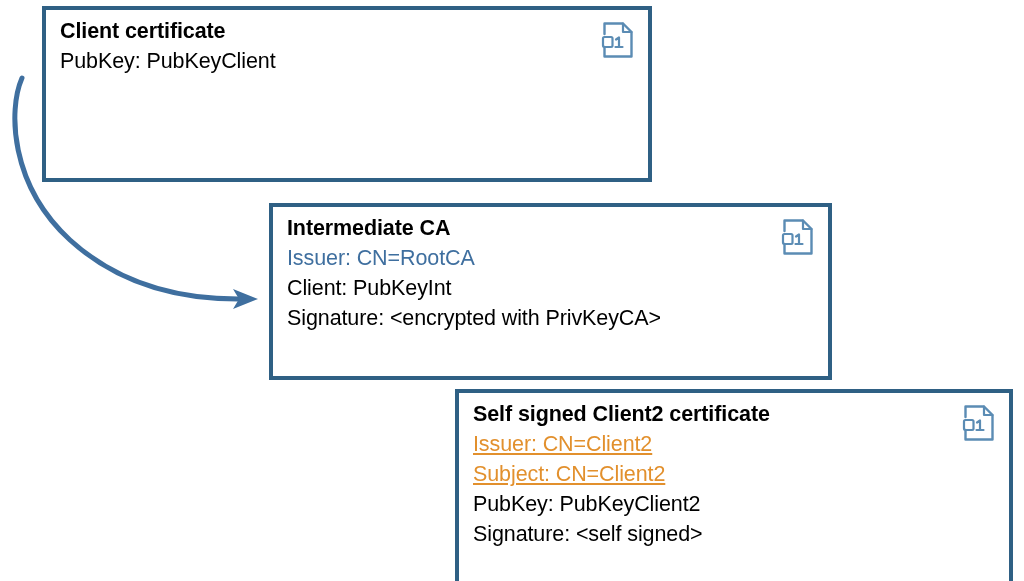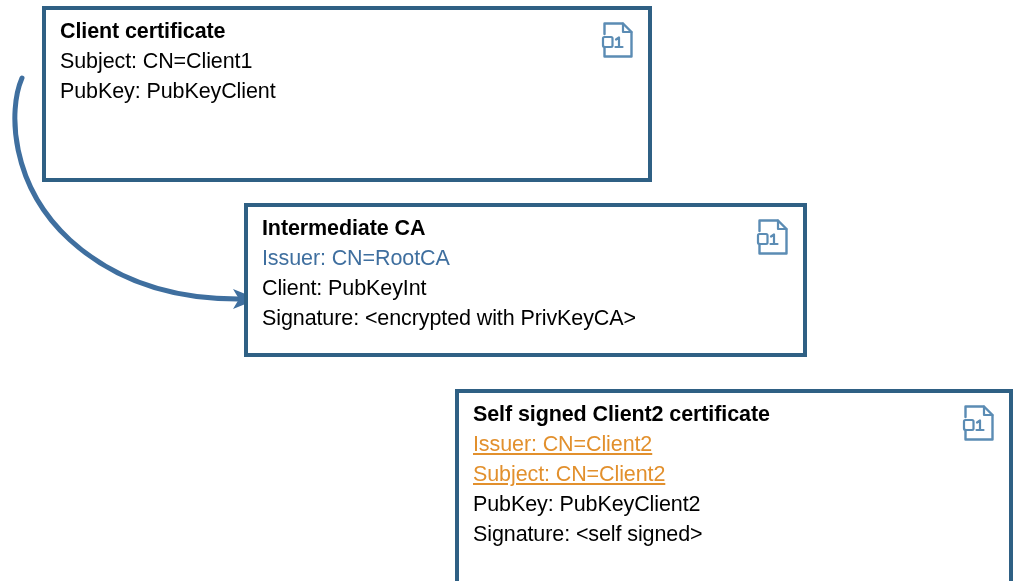--- a/index.html
+++ b/index.html
@@ -77,31 +77,30 @@
 
 <div id="canvas">
 
   <svg id="arrow-layer" viewBox="0 0 1024 581" xmlns="http://www.w3.org/2000/svg">
     <path d="M 22 78 C 8 110, 10 185, 70 240 C 125 290, 190 299, 238 299" fill="none" stroke="#3f6f9f" stroke-width="5" stroke-linecap="round"></path>
     <polygon points="258,299 233,289 239,299 233,309" fill="#3f6f9f"></polygon>
   </svg>
 
   <div class="cert-box" style="left:42px; top:6px; width:610px; height:176px;">
     <div class="line-wrap"><span class="cert-title">Client certificate</span></div>
-    <div class="line-wrap"><span class="cert-line">Subject: CN=Client1</span></div>
     <div class="line-wrap"><span class="cert-line">PubKey: PubKeyClient</span></div>
     <svg class="doc-icon" viewBox="0 0 34 40" xmlns="http://www.w3.org/2000/svg">
       <path d="M3.5 3.5 L3.5 14 M3.5 3.5 L22 3.5 L30.5 12 L30.5 36.5 L3.5 36.5 L3.5 27" fill="none" stroke="#5b8cb4" stroke-width="2.4" stroke-linejoin="round" stroke-linecap="round"></path>
       <path d="M22 3.5 L22 12 L30.5 12" fill="none" stroke="#5b8cb4" stroke-width="2.2" stroke-linejoin="round" stroke-linecap="round"></path>
       <rect x="2" y="17" width="9.5" height="10" rx="1.4" fill="none" stroke="#5b8cb4" stroke-width="2.2"></rect>
       <path d="M15 19.5 L18 17.5 L18 27 M14.5 27 L21.5 27" fill="none" stroke="#5b8cb4" stroke-width="2.2" stroke-linejoin="round" stroke-linecap="round"></path>
     </svg>
   </div>
 
-  <div class="cert-box" style="left:244px; top:203px; width:563px; height:154px;">
+  <div class="cert-box" style="left:269px; top:203px; width:563px; height:177px;">
     <div class="line-wrap"><span class="cert-title">Intermediate CA</span></div>
     <div class="line-wrap"><span class="cert-line blue">Issuer: CN=RootCA</span></div>
     <div class="line-wrap"><span class="cert-line">Client: PubKeyInt</span></div>
     <div class="line-wrap"><span class="cert-line">Signature: &lt;encrypted with PrivKeyCA&gt;</span></div>
     <svg class="doc-icon" viewBox="0 0 34 40" xmlns="http://www.w3.org/2000/svg">
       <path d="M3.5 3.5 L3.5 14 M3.5 3.5 L22 3.5 L30.5 12 L30.5 36.5 L3.5 36.5 L3.5 27" fill="none" stroke="#5b8cb4" stroke-width="2.4" stroke-linejoin="round" stroke-linecap="round"></path>
       <path d="M22 3.5 L22 12 L30.5 12" fill="none" stroke="#5b8cb4" stroke-width="2.2" stroke-linejoin="round" stroke-linecap="round"></path>
       <rect x="2" y="17" width="9.5" height="10" rx="1.4" fill="none" stroke="#5b8cb4" stroke-width="2.2"></rect>
       <path d="M15 19.5 L18 17.5 L18 27 M14.5 27 L21.5 27" fill="none" stroke="#5b8cb4" stroke-width="2.2" stroke-linejoin="round" stroke-linecap="round"></path>
     </svg>

